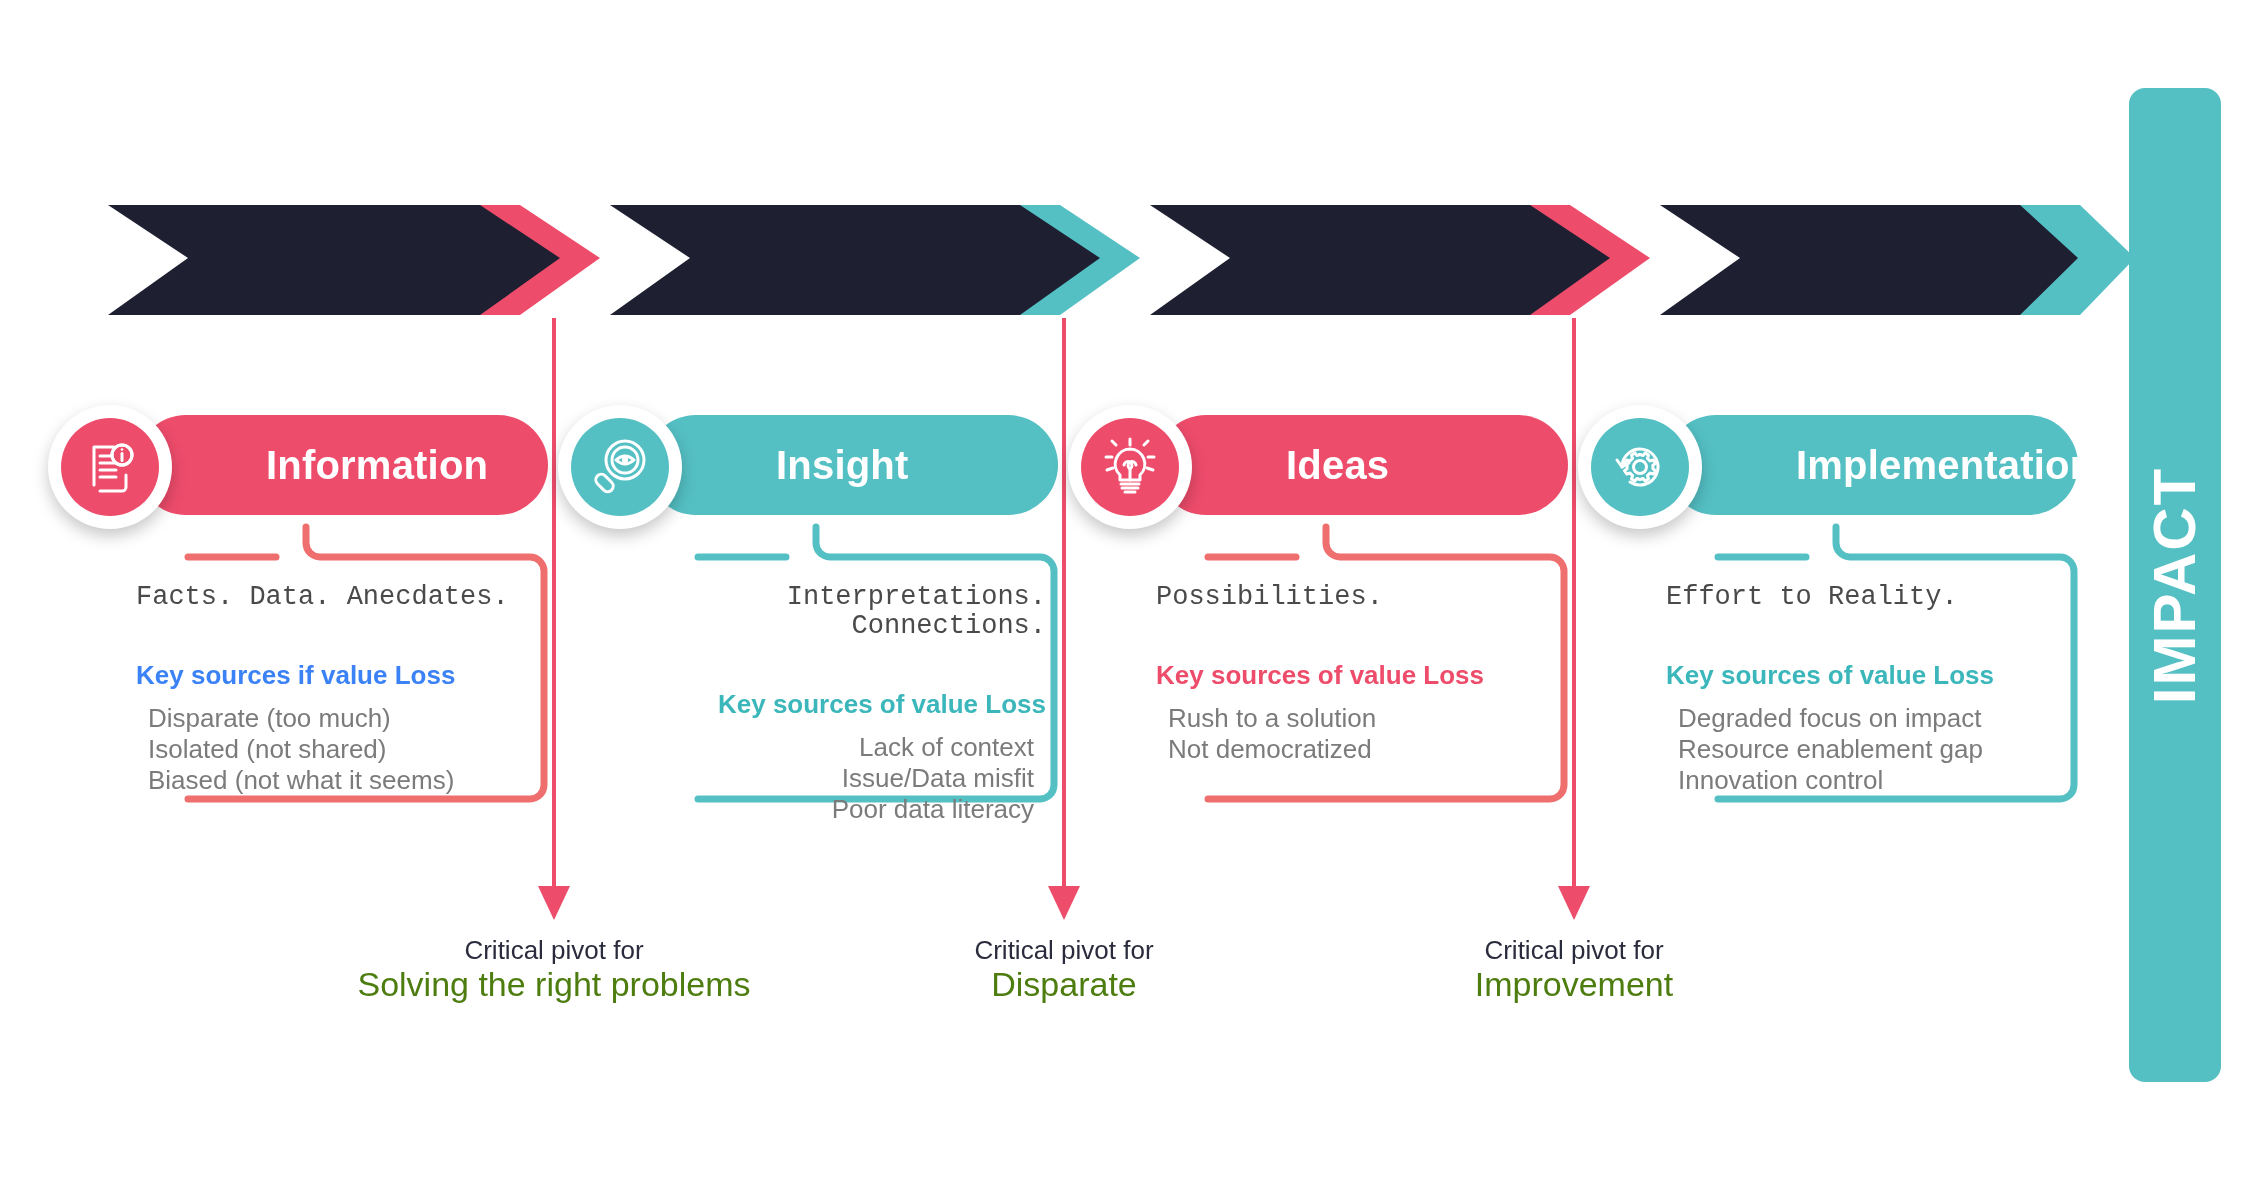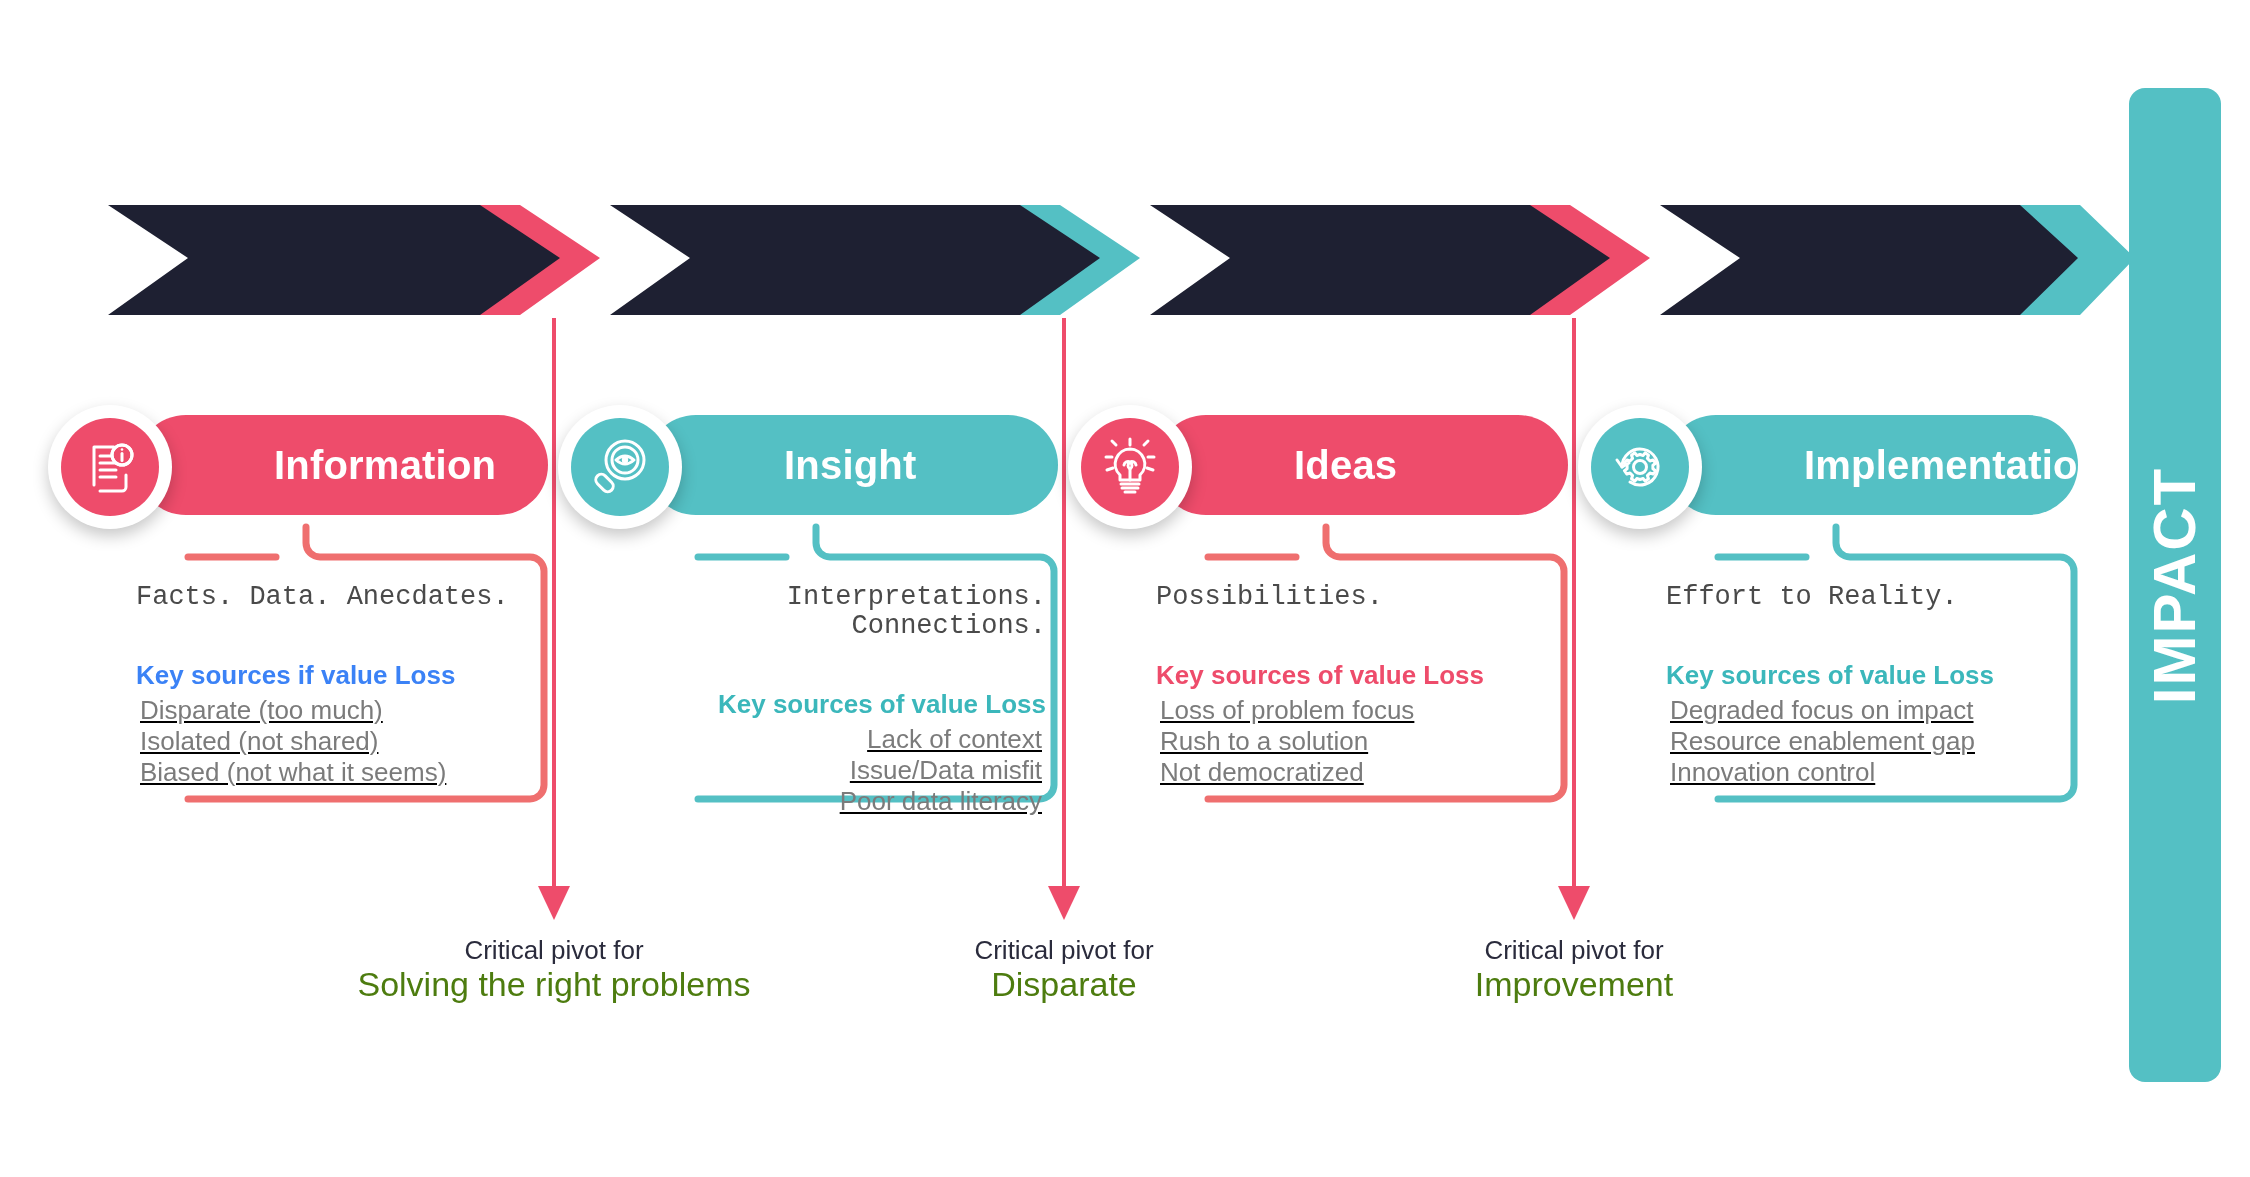--- a/index.html
+++ b/index.html
@@ -55,21 +55,20 @@
     align-items: center;
     box-sizing: border-box;
     padding-left: 130px;
   }
   .pill-label {
     color: #ffffff;
     font-size: 40px;
     font-weight: bold;
     letter-spacing: 0.2px;
     white-space: nowrap;
-    margin-left: 8px;
   }
   .badge {
     position: absolute;
     left: 0;
     top: 0;
     width: 124px;
     height: 124px;
     border-radius: 50%;
     background: #ffffff;
     box-shadow: 0 7px 16px rgba(0,0,0,0.22);
@@ -113,23 +112,22 @@
     white-space: pre-line;
     font-family: Liberation Mono, monospace;
   }
   .loss-title {
     font-size: 26px;
     font-weight: bold;
     margin: 0 0 2px 0;
   }
   .loss-list {
     list-style: none;
-    margin: 4px;
+    margin: 12px;
     padding: 0;
-    text-decoration: underline;
   }
   .loss-list li {
     color: #7b7b7b;
     font-size: 26px;
     line-height: 1.18;
     white-space: nowrap;
   }
 
   
   .pivot {
@@ -316,21 +314,20 @@
 
     <svg class="bracket" viewBox="0 0 432 300" fill="none">
       <path d="M170 4 v16 a14 14 0 0 0 14 14 h210 a14 14 0 0 1 14 14 v214 a14 14 0 0 1 -14 14 H52" stroke="#ef6f6f" stroke-width="7" stroke-linecap="round"></path>
       <line x1="52" y1="34" x2="140" y2="34" stroke="#ef6f6f" stroke-width="7" stroke-linecap="round"></line>
     </svg>
 
     <div class="body-text">
       <p class="lede">Possibilities.</p>
       <p class="loss-title" style="color:#ee4c6b">Key sources of value Loss</p>
       <ul class="loss-list">
-        <li>Loss of problem focus</li>
         <li>Rush to a solution</li>
         <li>Not democratized</li>
       </ul>
     </div>
   </div>
 
   <div class="stage-col c3">
     <div class="pill-wrap">
       <div class="pill" style="background:#54c0c4">
         <span class="pill-label">Implementation</span>

